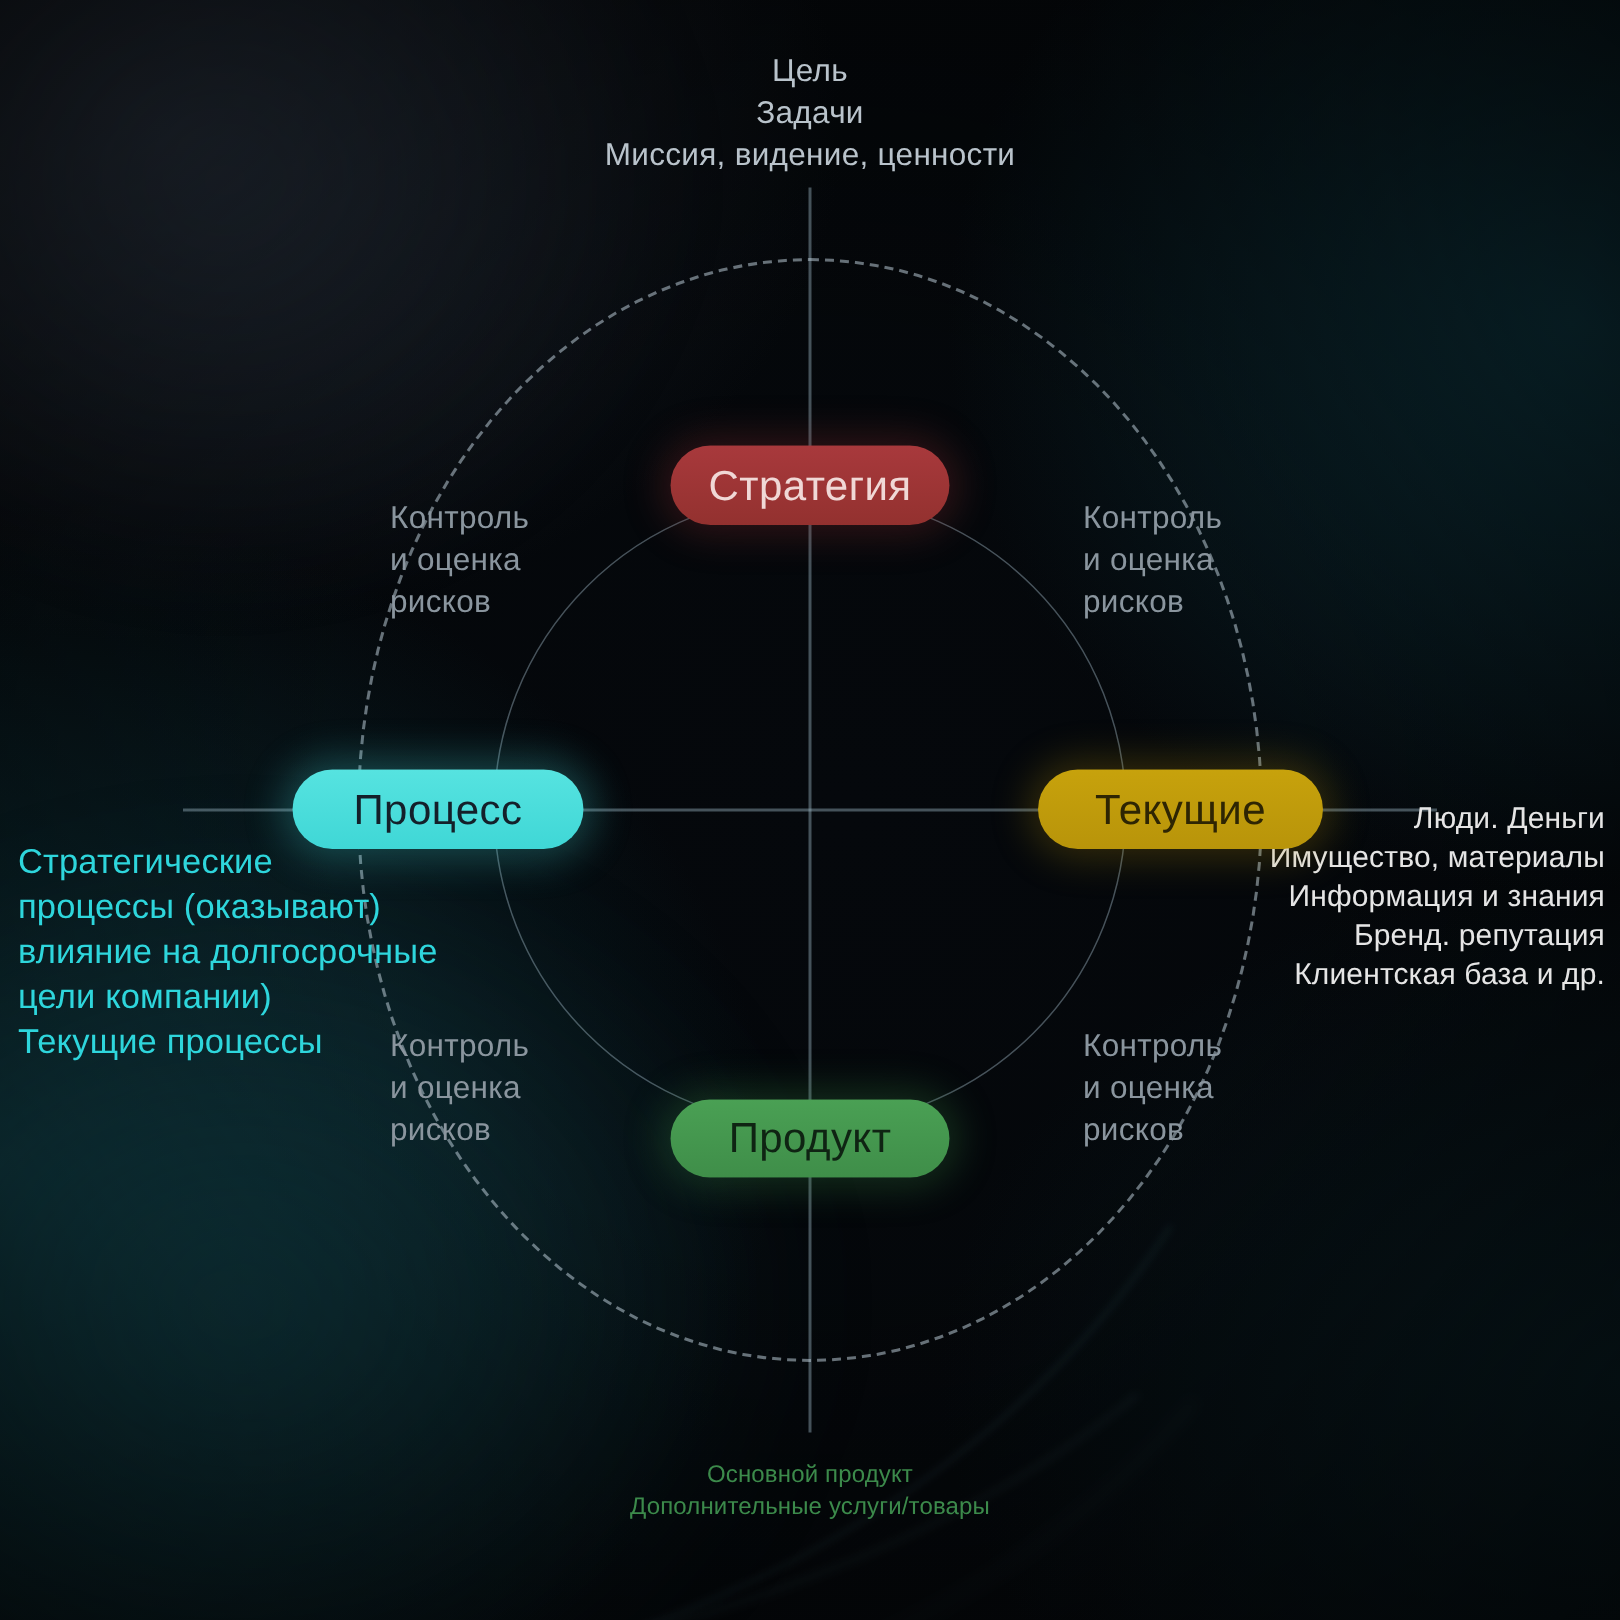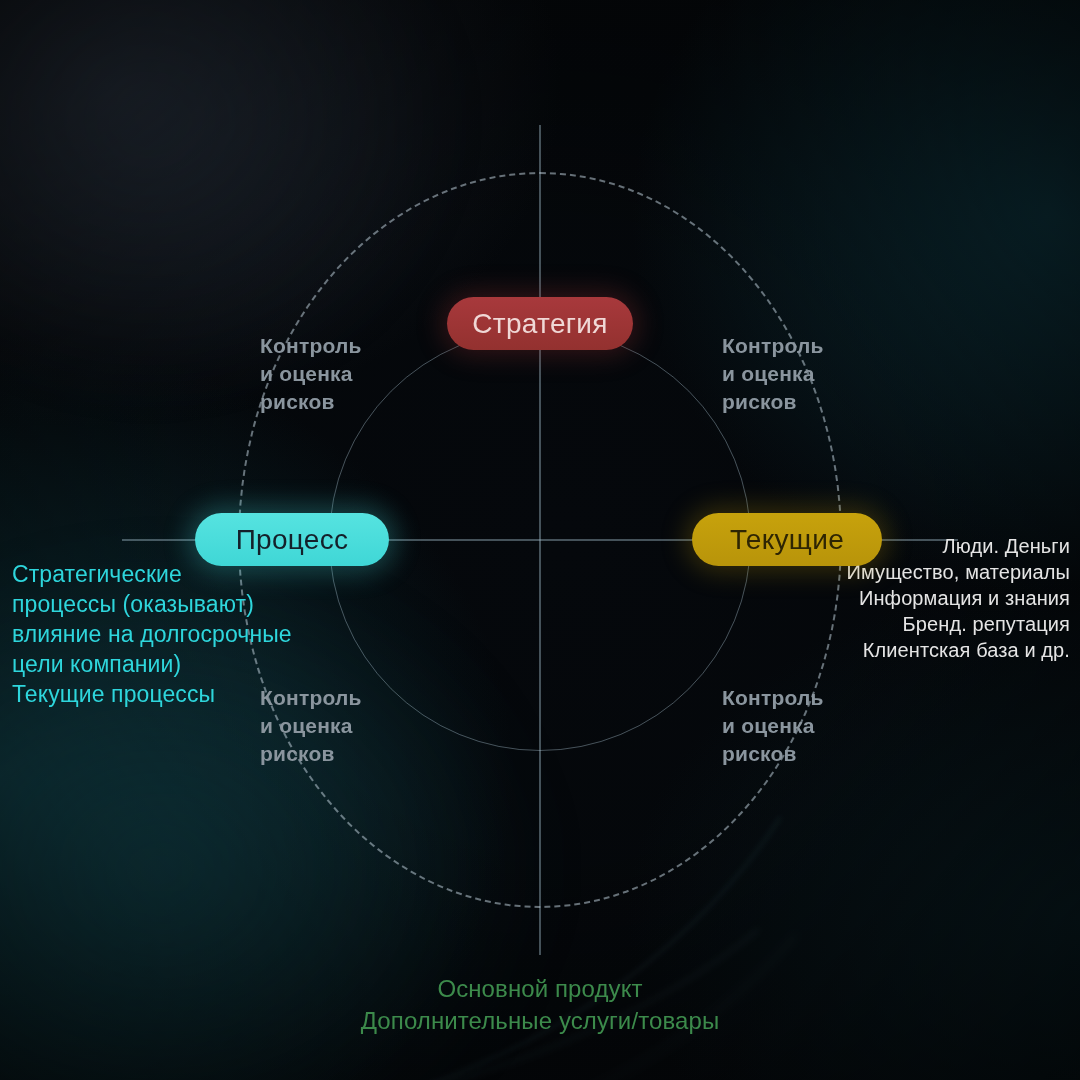--- a/index.html
+++ b/index.html
@@ -106,21 +106,21 @@
   .pill-resources{ left:692px; top:513px; width:190px; height:53px;
     background:linear-gradient(180deg,#c7a20c 0%,#b8940a 100%); color:#2e2503;
     box-shadow:0 0 26px 6px rgba(190,150,10,.26); }
   .pill-product{ left:447px; top:733px; width:186px; height:52px;
     background:linear-gradient(180deg,#4aa054 0%,#3f8e49 100%); color:#0f2413;
     box-shadow:0 0 26px 6px rgba(60,150,75,.28); }
 
   
   .risk{
     position:absolute; color:#8a959e; font-size:21px; line-height:1.33;
-    white-space:pre-line; letter-spacing:.2px; z-index:4;font-weight:bold;
+    white-space:pre-line; letter-spacing:.2px; z-index:4;
   }
   .risk-tl{ left:260px; top:332px; text-align:left; }
   .risk-tr{ left:722px; top:332px; text-align:left; }
   .risk-bl{ left:260px; top:684px; text-align:left; }
   .risk-br{ left:722px; top:684px; text-align:left; }
 
   
   .ann{ position:absolute; white-space:pre-line; z-index:5; }
   .ann-top{
     left:0; top:34px; width:1080px; text-align:center;
@@ -129,21 +129,21 @@
   .ann-left{
     left:12px; top:560px; width:330px; text-align:left;
     color:#2ed6dc; font-size:23px; line-height:1.30; letter-spacing:.1px;
   }
   .ann-right{
     left:740px; top:533px; width:330px; text-align:right;
     color:#e5e5e5; font-size:20px; line-height:1.30; letter-spacing:.1px;
   }
   .ann-bottom{
     left:0; top:973px; width:1080px; text-align:center;
-    color:#3c8a4b; font-size:24px; line-height:1.33; letter-spacing:.1px;
+    color:#3c8a4b; font-size:16px; line-height:1.33; letter-spacing:.1px;
   }
 </style>
 </head>
 <body>
 
 <div id="stage">
 
   <div class="bg-base"></div>
   <div class="glow-tl"></div>
   <div class="glow-bl"></div>
@@ -162,34 +162,40 @@
 
   <div class="pill pill-strategy">
     <span>Стратегия</span>
   </div>
   <div class="pill pill-process">
     <span>Процесс</span>
   </div>
   <div class="pill pill-resources">
     <span>Текущие</span>
   </div>
+  <div class="pill pill-product">
+    <span>Продукт</span>
+  </div>
 
   <div class="risk risk-tl">Контроль
 и оценка
 рисков</div>
   <div class="risk risk-tr">Контроль
 и оценка
 рисков</div>
   <div class="risk risk-bl">Контроль
 и оценка
 рисков</div>
   <div class="risk risk-br">Контроль
 и оценка
 рисков</div>
 
+  <div class="ann ann-top">Цель
+Задачи
+Миссия, видение, ценности</div>
   <div class="ann ann-left">Стратегические
 процессы (оказывают)
 влияние на долгосрочные
 цели компании)
 Текущие процессы</div>
   <div class="ann ann-right">Люди. Деньги
 Имущество, материалы
 Информация и знания
 Бренд. репутация
 Клиентская база и др.</div>

